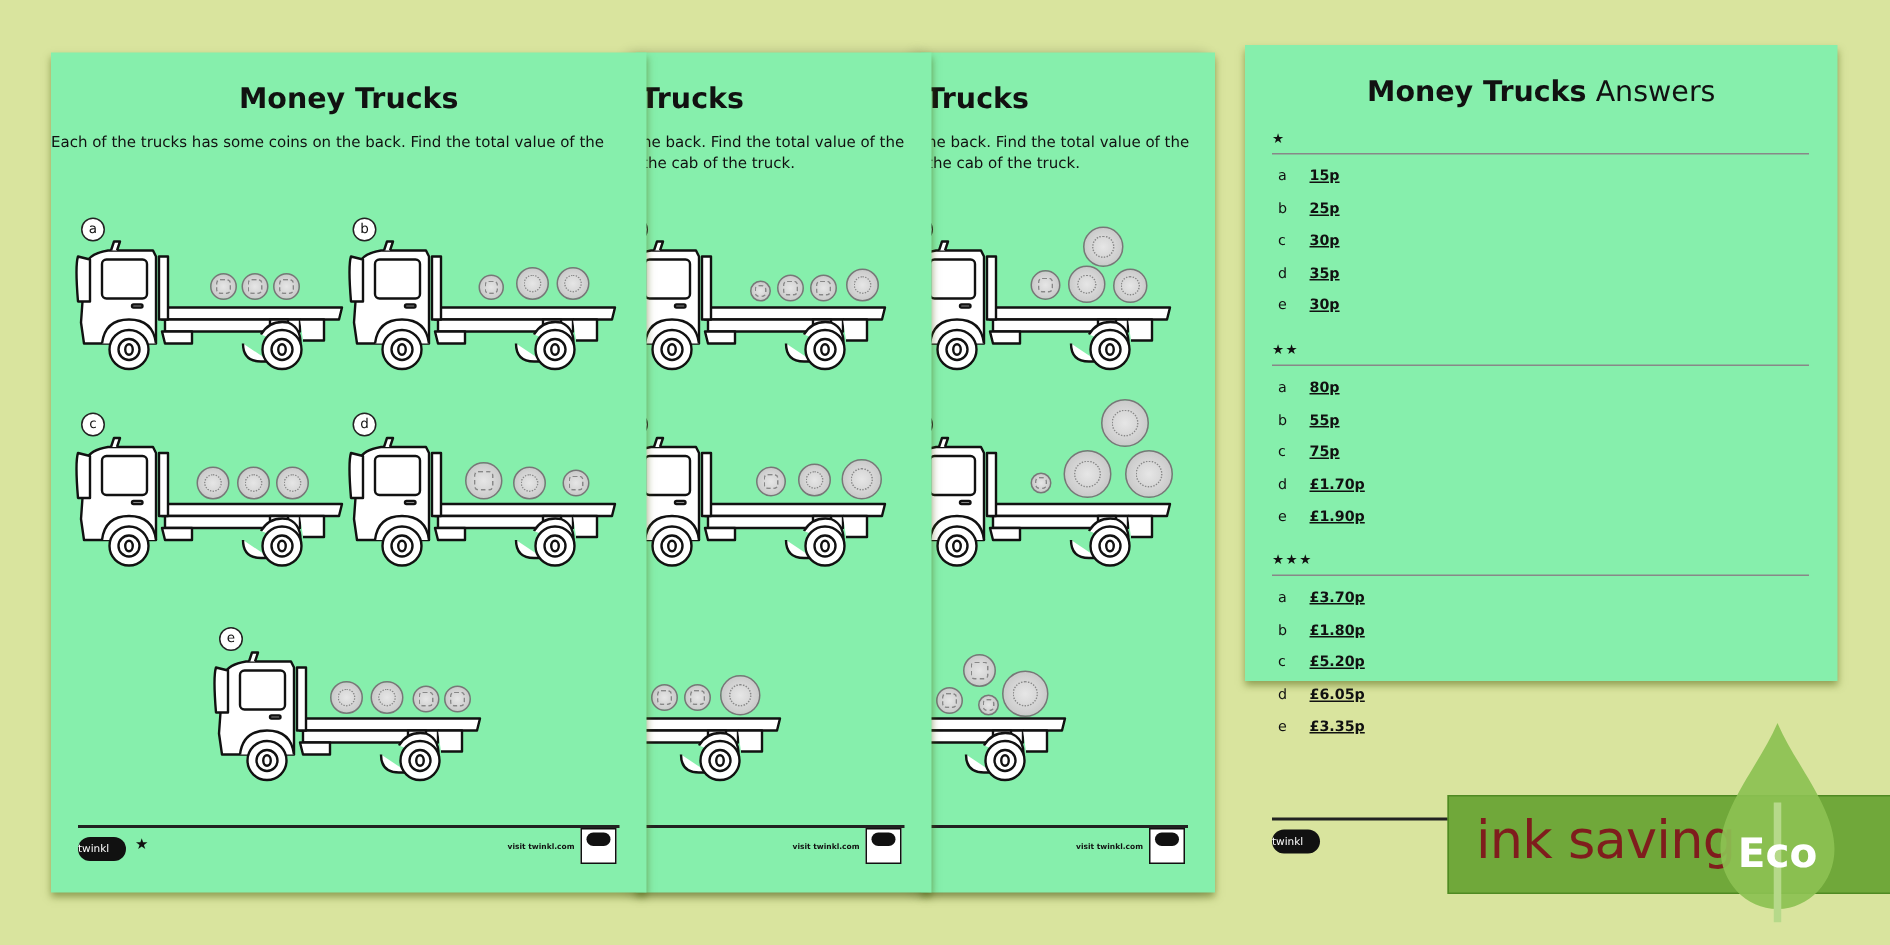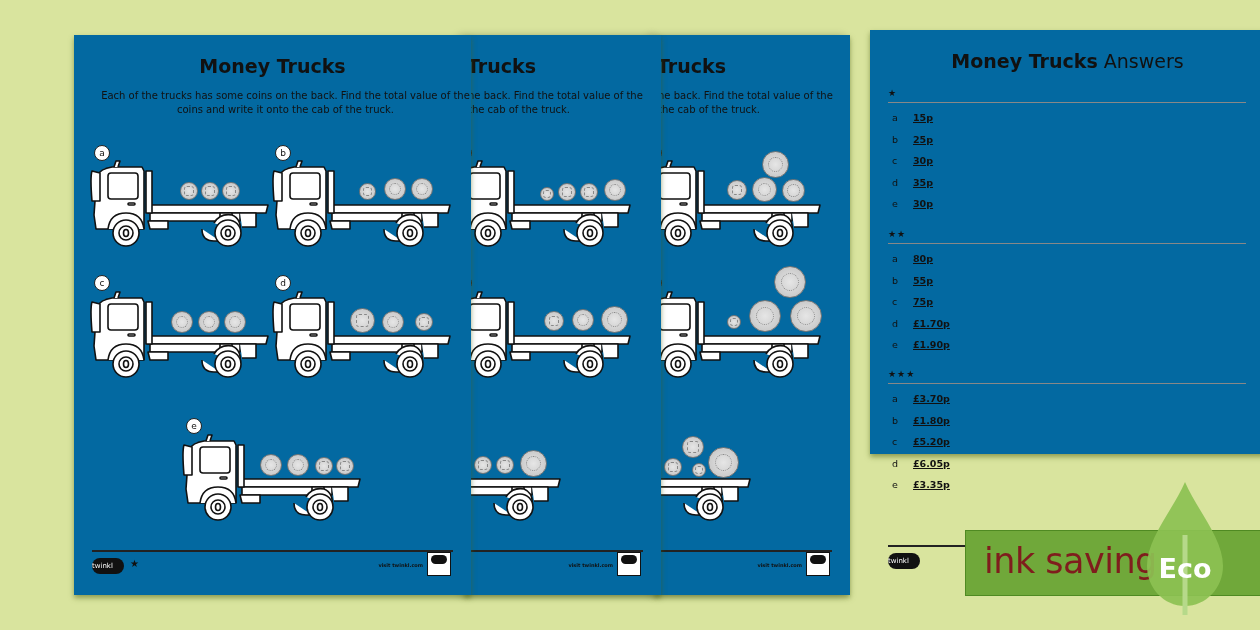--- a/index.html
+++ b/index.html
@@ -1,24 +1,24 @@
 <!DOCTYPE html>
 <html><head>
 <meta charset="utf-8">
 <style>
   html,body{margin:0;padding:0;}
   body{width:1260px;height:630px;background:#d9e49e;position:relative;overflow:hidden;font-family:"DejaVu Sans","Liberation Sans",sans-serif;}
-  .page{position:absolute;background:#0369a1;box-shadow:0 3px 5px rgba(80,100,20,0.55);margin-left:40px;}
+  .page{position:absolute;background:#86efac;box-shadow:0 3px 5px rgba(80,100,20,0.55);}
   .page.p1{left:34px;top:35px;width:397px;height:560px;z-index:3;}
   .page.p2{left:424px;top:35px;width:197px;height:560px;z-index:2;box-shadow:-6px 0 8px rgba(0,0,0,0.18),0 3px 5px rgba(80,100,20,0.55);}
   .page.p3{left:614px;top:35px;width:196px;height:560px;z-index:1;box-shadow:-6px 0 8px rgba(0,0,0,0.18),0 3px 5px rgba(80,100,20,0.55);}
   .page.pa{left:830px;top:30px;width:395px;height:424px;z-index:1;}
   .clip{position:absolute;overflow:hidden;left:0;top:0;width:100%;height:100%;}
   .title{position:absolute;left:0;width:397px;top:20px;text-align:center;font-weight:bold;font-size:19px;color:#111;}
-  .instr{position:absolute;left:0;width:423px;top:54px;text-align:center;font-size:10px;line-height:14px;color:#111;}
+  .instr{position:absolute;left:0;width:423px;top:54px;text-align:left;font-size:10px;line-height:14px;color:#111;}
   .qlabel{position:absolute;width:14px;height:14px;border:1px solid #222;border-radius:50%;font-size:9px;line-height:14px;text-align:center;color:#111;background:#fff;}
   .truck{position:absolute;width:180px;height:92px;}
   .coin{position:absolute;border-radius:50%;border:1px solid #777;background:radial-gradient(circle,#e6e6e6 0%,#cfcfcf 60%,#bdbdbd 100%);box-sizing:border-box;}
   .coin::after{content:"";position:absolute;left:20%;top:20%;width:60%;height:60%;border:1px dashed #888;border-radius:3px;box-sizing:border-box;}
   .coin.big::after{border-radius:50%;border-style:dotted;}
   .footer-line{position:absolute;left:18px;right:18px;top:515px;height:2px;background:#222;}
   .twinkl{position:absolute;left:18px;top:523px;width:32px;height:16px;background:#111;border-radius:8px;color:#fff;font-size:7px;line-height:16px;text-align:left;font-weight:normal;}
   .star-level{position:absolute;left:56px;top:523px;font-size:10px;color:#111;}
   .visit{position:absolute;right:48px;top:527px;font-size:5px;color:#111;font-weight:bold;}
   .badge{position:absolute;right:20px;top:517px;width:22px;height:22px;border:1px solid #111;background:#fff;}
@@ -68,21 +68,20 @@
         <path d="M150 56 L166 56 L166 70 L152 70"></path>
       </g>
     </symbol>
   </defs>
 </svg>
 
 <div class="page p1">
   <div class="title">Money Trucks</div>
   <div class="instr">
     <div>Each of the trucks has some coins on the back. Find the total value of the</div>
-    <div>coins and write it onto the cab of the truck.</div>
   </div>
 
   <div class="qlabel" style="left:20px;top:110px;">a</div>
   <svg class="truck" style="left:16px;top:122px;">
       <use href="#truck-sym"></use>
     </svg>
   <div class="coin" style="left:106px;top:147px;width:18px;height:18px;"></div>
   <div class="coin" style="left:127px;top:147px;width:18px;height:18px;"></div>
   <div class="coin" style="left:148px;top:147px;width:18px;height:18px;"></div>
 

